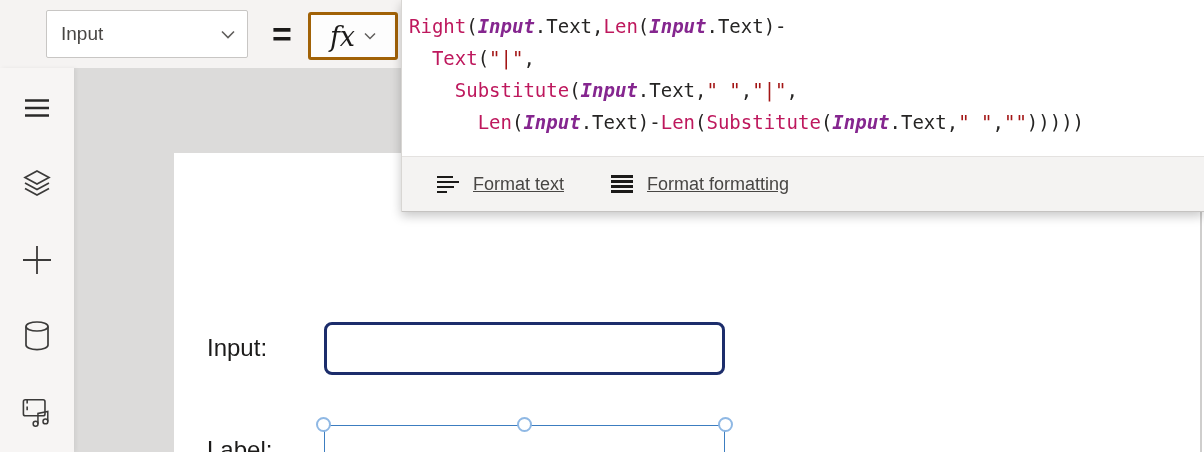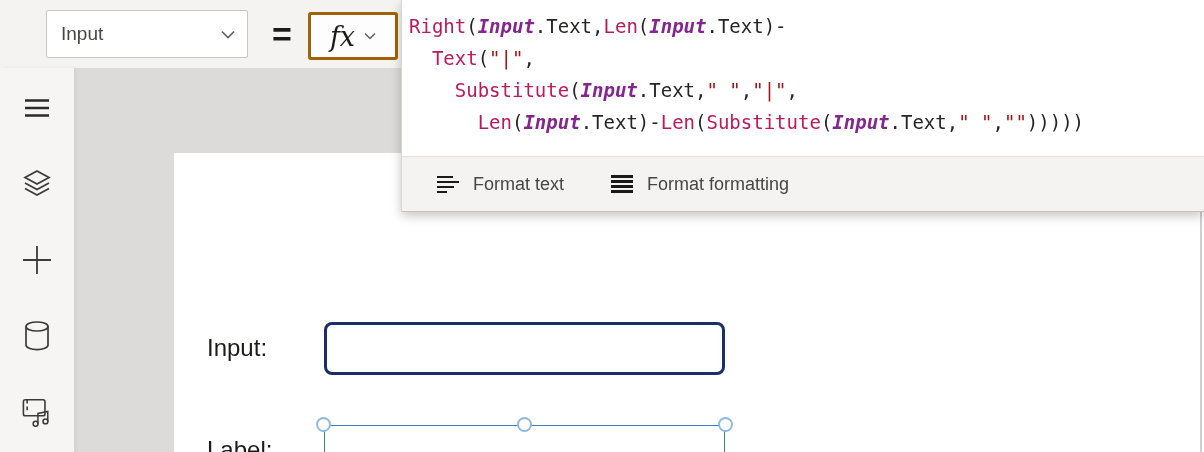--- a/index.html
+++ b/index.html
@@ -60,21 +60,21 @@
   .tok-fn  { color:#be185d; }
   .tok-id  { color:#85268f; font-style:italic;font-weight:bold; }
   .tok-str { color:#a31515; }
   .tok-op  { color:#262524; }
   .panel-toolbar { position:absolute; left:0; bottom:0; width:100%; height:56px;
                    background:#f4f3f2; border-top:1px solid #e4e2e0;
                    border-bottom:1px solid #c5c3c1;
                    display:flex; align-items:center; padding-left:34px; gap:46px; }
   .panel-action { display:flex; align-items:center; gap:13px; background:none;
                   border:none; cursor:pointer; }
-  .panel-action span { font-size:18px; color:#484644; }
+  .panel-action span { font-size:18px; color:#484644;text-decoration:underline; }
 
   .right-edge { position:absolute; right:2px; top:212px; width:2px; height:240px;
                 background:#cfcecd; z-index:3; }
 </style>
 </head>
 <body>
 
 <div class="stage">
 
   <header class="top-toolbar">

